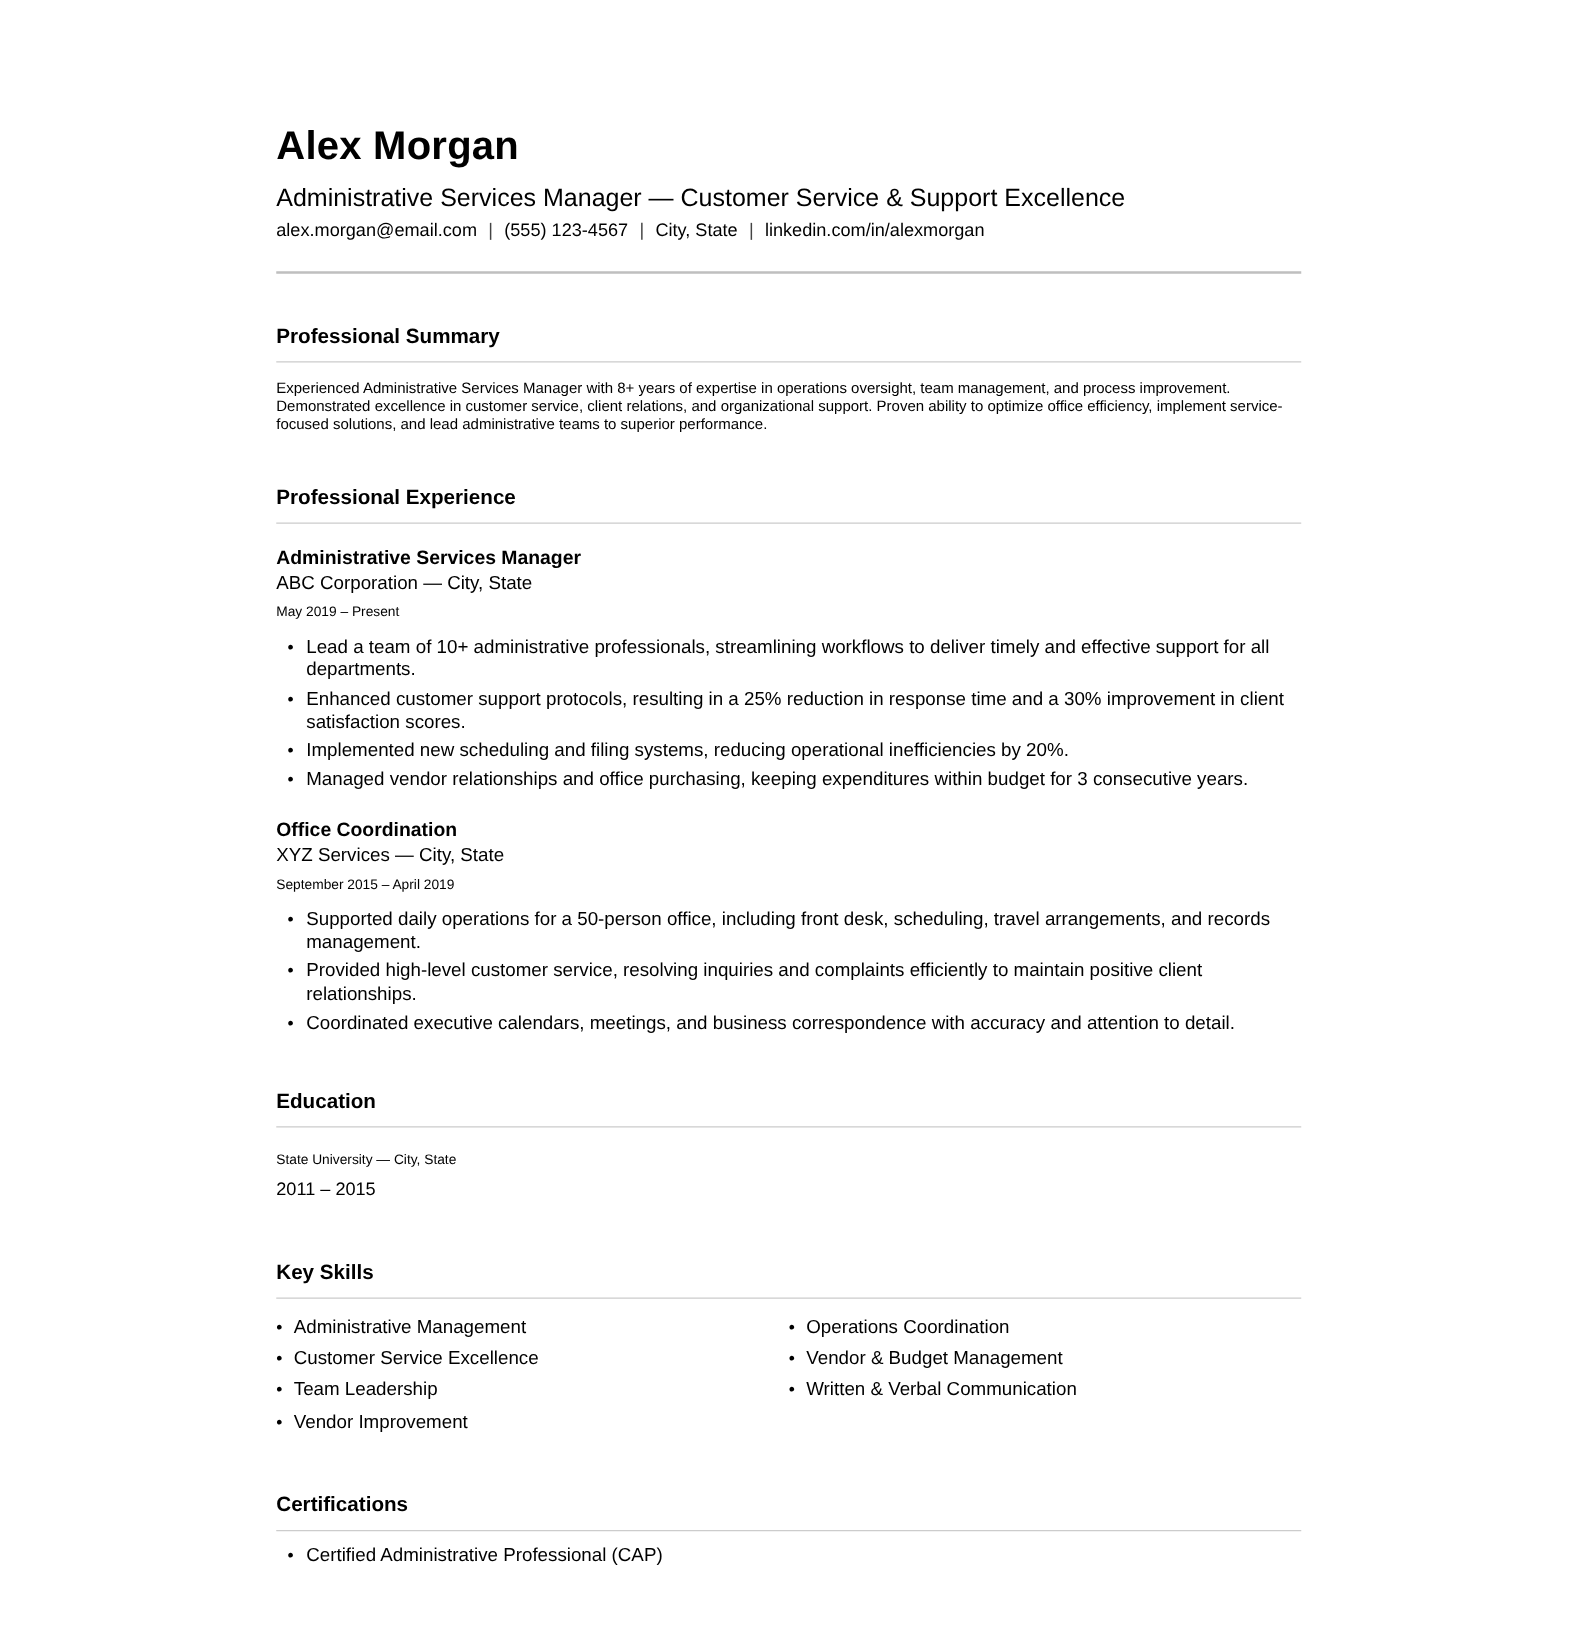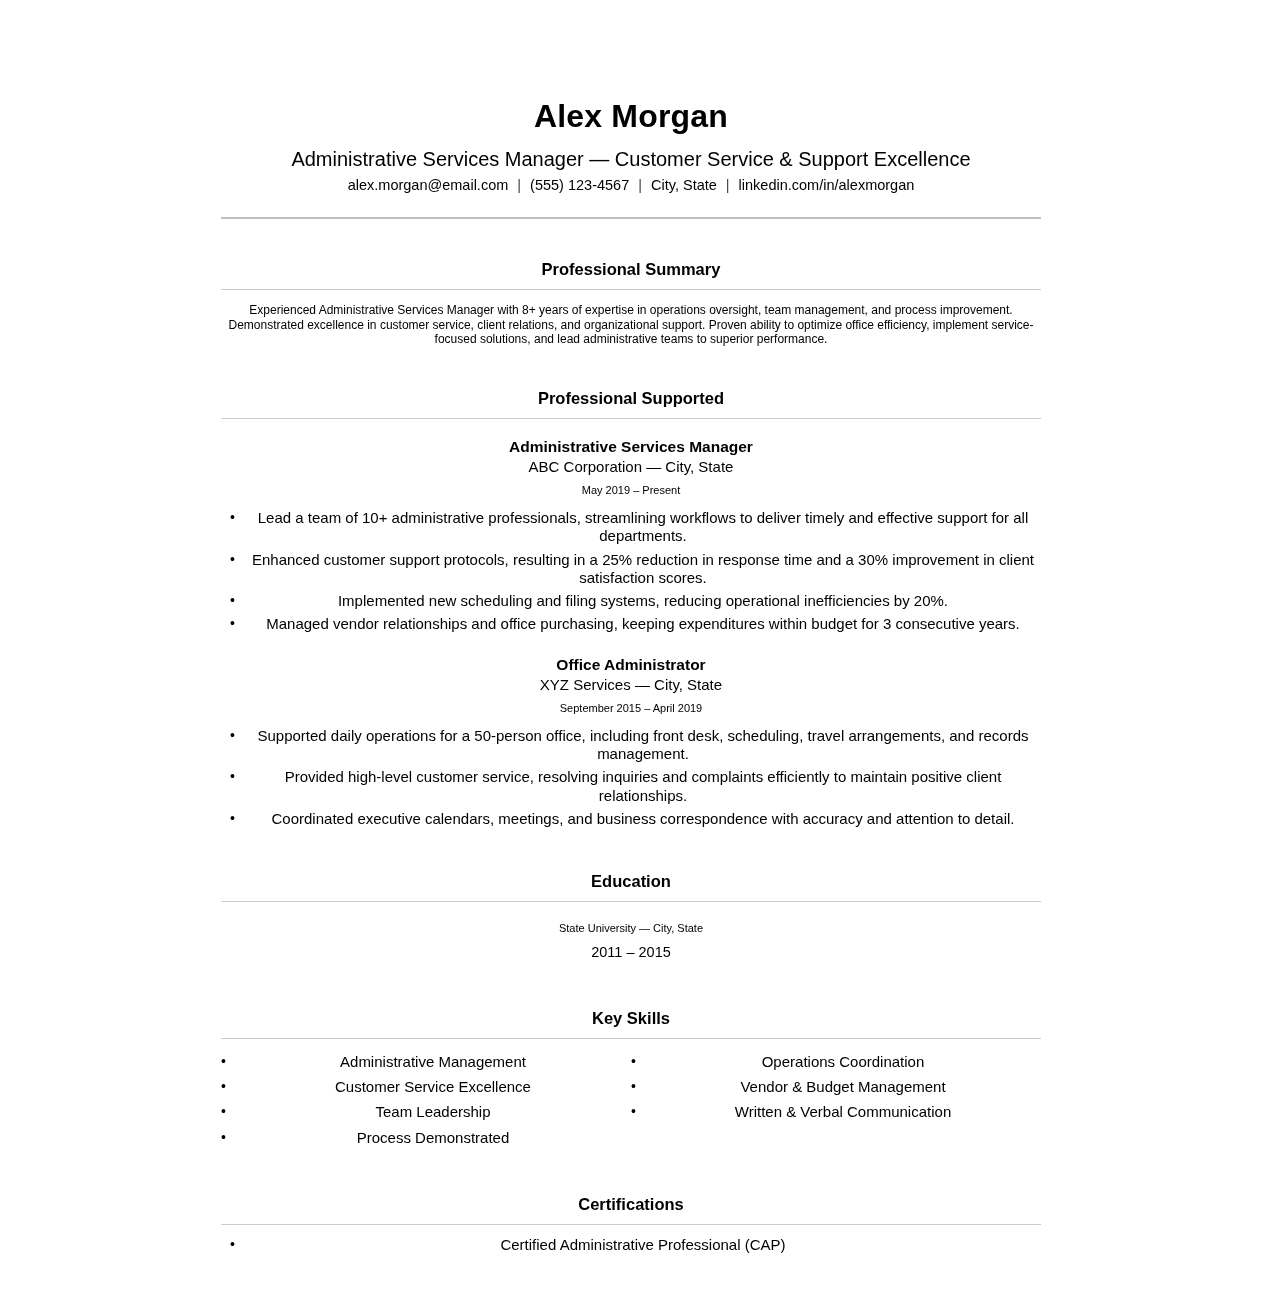--- a/index.html
+++ b/index.html
@@ -1,15 +1,15 @@
 <!DOCTYPE html>
 <html><head>
 <meta charset="utf-8">
 <style>
-  * { margin: 0; padding: 0; box-sizing: border-box; text-align: center; }
+  * { margin: 0; padding: 0; box-sizing: border-box; }
   html, body {
     background: #ffffff;
     font-family: "Liberation Sans", "DejaVu Sans", sans-serif;
     color: #000000;
   }
   .page {
     width: 1263px;
     height: 1313px;
     background: #ffffff;
     position: relative;
@@ -147,37 +147,37 @@
     <div class="tagline">Administrative Services Manager — Customer Service &amp; Support Excellence</div>
     <div class="contact-line">
       <span>alex.morgan@email.com</span><span class="contact-sep">|</span><span>(555) 123-4567</span><span class="contact-sep">|</span><span>City, State</span><span class="contact-sep">|</span><span>linkedin.com/in/alexmorgan</span>
     </div>
     <hr class="header-rule">
 
     <div class="section-title summary-title">Professional Summary</div>
     <hr class="section-rule">
     <p class="summary-text">Experienced Administrative Services Manager with 8+ years of expertise in operations oversight, team management, and process improvement. Demonstrated excellence in customer service, client relations, and organizational support. Proven ability to optimize office efficiency, implement service-focused solutions, and lead administrative teams to superior performance.</p>
 
-    <div class="section-title experience-title">Professional Supported</div>
+    <div class="section-title experience-title">Professional Experience</div>
     <hr class="section-rule">
 
     <div class="job">
       <div class="job-role">Administrative Services Manager</div>
       <div class="job-company">ABC Corporation — City, State</div>
       <div class="job-dates">May 2019 – Present</div>
       <ul class="bullets">
         <li>Lead a team of 10+ administrative professionals, streamlining workflows to deliver timely and effective support for all departments.</li>
         <li>Enhanced customer support protocols, resulting in a 25% reduction in response time and a 30% improvement in client satisfaction scores.</li>
         <li>Implemented new scheduling and filing systems, reducing operational inefficiencies by 20%.</li>
         <li>Managed vendor relationships and office purchasing, keeping expenditures within budget for 3 consecutive years.</li>
       </ul>
     </div>
 
     <div class="job">
-      <div class="job-role">Office Administrator</div>
+      <div class="job-role">Office Coordination</div>
       <div class="job-company">XYZ Services — City, State</div>
       <div class="job-dates">September 2015 – April 2019</div>
       <ul class="bullets">
         <li>Supported daily operations for a 50-person office, including front desk, scheduling, travel arrangements, and records management.</li>
         <li>Provided high-level customer service, resolving inquiries and complaints efficiently to maintain positive client relationships.</li>
         <li>Coordinated executive calendars, meetings, and business correspondence with accuracy and attention to detail.</li>
       </ul>
     </div>
 
     <div class="section-title education-title">Education</div>
@@ -188,21 +188,21 @@
     </div>
 
     <div class="section-title skills-title">Key Skills</div>
     <hr class="section-rule">
     <div class="skills-columns">
       <div class="skills-col left">
         <ul class="bullets">
           <li>Administrative Management</li>
           <li>Customer Service Excellence</li>
           <li>Team Leadership</li>
-          <li>Process Demonstrated</li>
+          <li>Vendor Improvement</li>
         </ul>
       </div>
       <div class="skills-col right">
         <ul class="bullets">
           <li>Operations Coordination</li>
           <li>Vendor &amp; Budget Management</li>
           <li>Written &amp; Verbal Communication</li>
         </ul>
       </div>
     </div>

